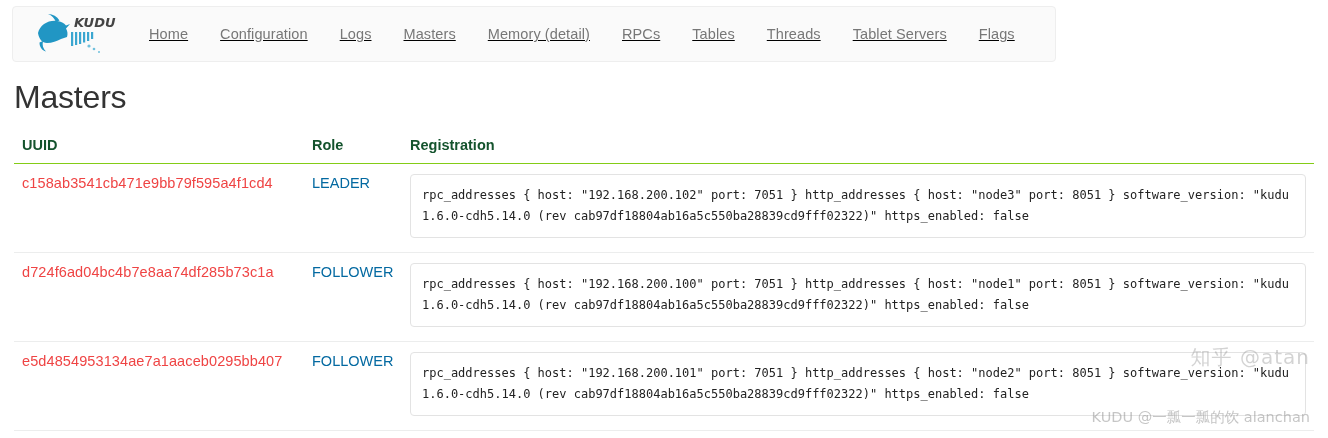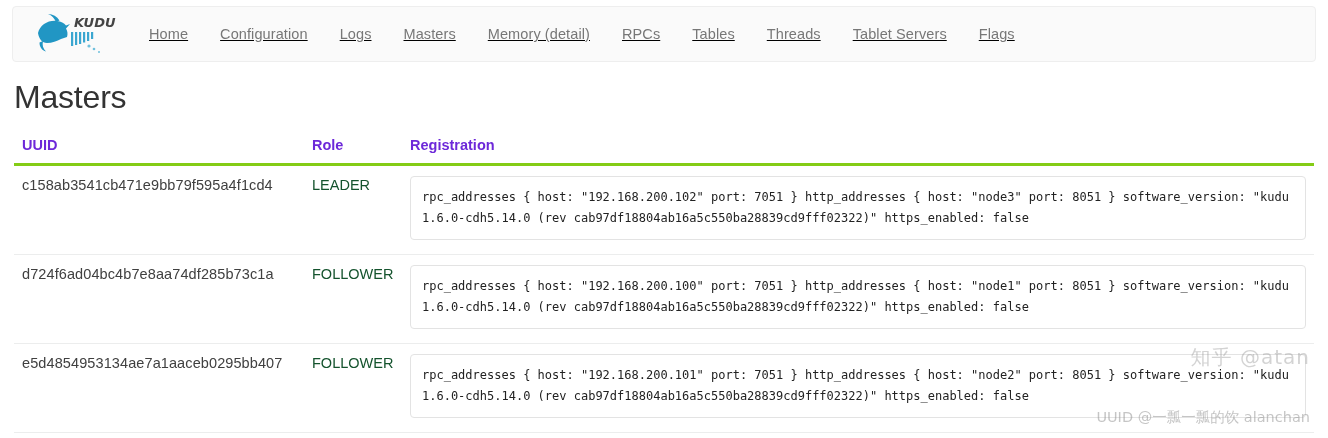--- a/index.html
+++ b/index.html
@@ -8,21 +8,21 @@
     width: 1328px; height: 438px;
     background: #ffffff;
     font-family: "Liberation Sans", sans-serif;
     overflow: hidden;
   }
 
   
   .navbar {
     position: absolute;
     left: 12px; top: 6px;
-    width: 1304px; height: 56px;
+    width: 1044px; height: 56px;
     background: #fafafa;
     border: 1px solid #eeeeee;
     border-radius: 4px;
     display: flex;
     align-items: center;
   }
   .brand {
     width: 92px;
     height: 52px;
     margin-left: 14px;
@@ -67,45 +67,45 @@
   
   table.masters-table {
     width: 1300px;
     border-collapse: collapse;
     table-layout: fixed;
   }
   table.masters-table th {
     text-align: left;
     font-size: 14.5px;
     font-weight: bold;
-    color: #6d28d9;
+    color: #14532d;
     padding: 6px 8px 10px 8px;
-    border-bottom: 3px solid #84cc16;
+    border-bottom: 1px solid #84cc16;
     vertical-align: bottom;
   }
   table.masters-table td {
     padding: 10px 8px 14px 8px;
     vertical-align: top;
     border-bottom: 1px solid #eceded;
   }
   th.col-uuid, td.col-uuid { width: 290px; }
   th.col-role, td.col-role { width: 98px; }
   th.col-reg,  td.col-reg  { width: auto; margin-left: 28px; }
 
   .uuid-link {
-    color: #404040;
+    color: #ef4444;
     font-size: 14.5px;
     text-decoration: none;
     word-break: break-all;
     letter-spacing: 0.1px;
   }
 
   .role-text {
     font-size: 14.5px;
-    color: #14532d;
+    color: #0369a1;
     white-space: nowrap;
   }
 
   .reg-box {
     border: 1px solid #e3e3e3;
     border-radius: 4px;
     background: #ffffff;
     padding: 10px 11px;
     font-family: "DejaVu Sans Mono", monospace;
     font-size: 12px;
@@ -224,13 +224,13 @@
         </td>
         <td class="col-reg">
           <div class="reg-box">rpc_addresses { host: "192.168.200.101" port: 7051 } http_addresses { host: "node2" port: 8051 } software_version: "kudu 1.6.0-cdh5.14.0 (rev cab97df18804ab16a5c550ba28839cd9fff02322)" https_enabled: false</div>
         </td>
       </tr>
     </tbody>
   </table>
 </div>
 
 <div class="wm-zhihu">知乎 @atan</div>
-<div class="wm-csdn">UUID @一瓢一瓢的饮 alanchan</div>
+<div class="wm-csdn">KUDU @一瓢一瓢的饮 alanchan</div>
 
 </body></html>

